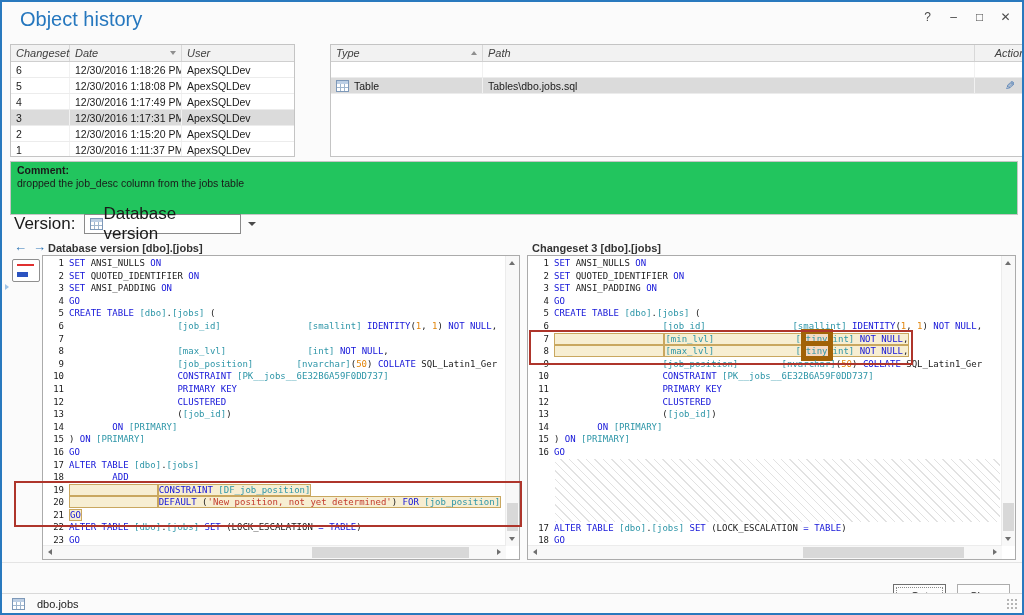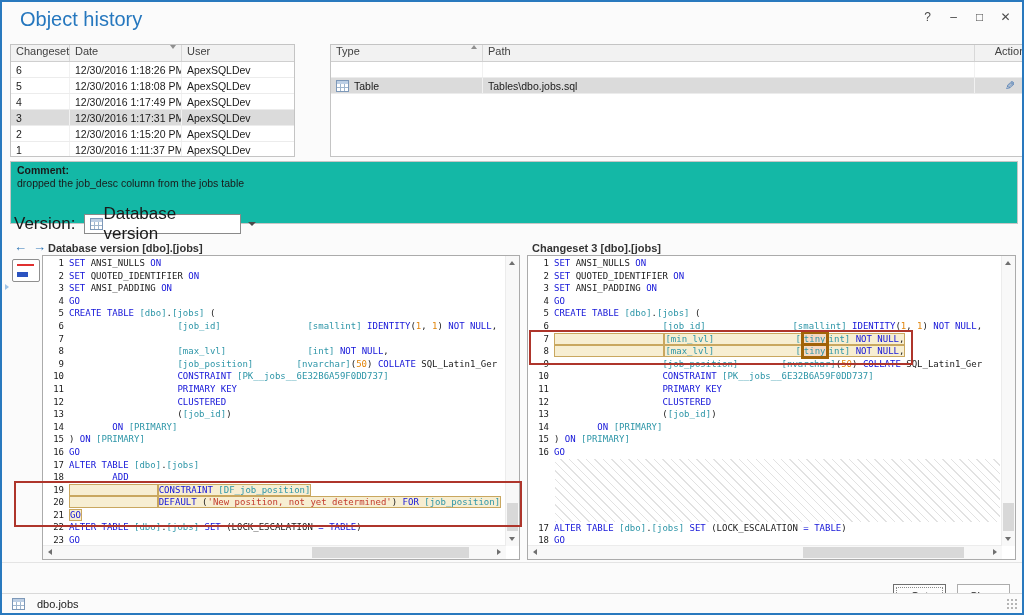--- a/index.html
+++ b/index.html
@@ -6,38 +6,38 @@
   .window{position:relative;width:1024px;height:615px;box-sizing:border-box;
     border:2px solid #2979BE;background:#FBFBFB;overflow:hidden;
     font-family:"Liberation Sans",sans-serif;}
   
   .title{position:absolute;left:18px;top:6px;font-size:20px;color:#2577BE;}
   .win-controls{position:absolute;top:8px;right:8px;display:flex;gap:9px;}
   .win-btn{width:17px;height:16px;text-align:center;font-size:12px;line-height:15px;color:#4A4A4A;}
   
   .grid{position:absolute;background:#fff;border:1px solid #C4C4C4;box-sizing:border-box;overflow:hidden;}
   .grid-header{display:flex;height:17px;background:#F2F2F2;border-bottom:1px solid #CFCFCF;box-sizing:border-box;}
-  .gh-cell{font-size:11px;color:#404040;padding:0 5px;border-right:1px solid #D8D8D8;display:flex;align-items:flex-start;box-sizing:border-box;flex:none;}
+  .gh-cell{font-size:11px;color:#404040;padding:0 5px;border-right:1px solid #D8D8D8;display:flex;align-items:center;box-sizing:border-box;flex:none;font-style:italic;}
   .gh-cell:last-child{border-right:none;}
   .grid-row{display:flex;height:16px;border-bottom:1px solid #ECECEC;box-sizing:border-box;background:#fff;}
   .grid-row.selected{background:#DBDBDB;}
   .g-cell{font-size:10.5px;color:#1A1A1A;padding:0 5px;border-right:1px solid #F1F1F1;display:flex;align-items:center;gap:5px;box-sizing:border-box;overflow:hidden;white-space:nowrap;flex:none;}
   .g-cell:last-child{border-right:none;}
   .cs-c0{width:59px;} .cs-c1{width:112px;} .cs-c2{flex:1 1 auto;}
   .ob-c0{width:152px;} .ob-c1{flex:1 1 auto;} .ob-c2{width:70px;justify-content:center;}
   .sort{margin-left:auto;width:0;height:0;border-left:3.5px solid transparent;border-right:3.5px solid transparent;}
   .sort.desc{border-top:4px solid #8F8F8F;}
   .sort.asc{border-bottom:4px solid #8F8F8F;}
   .tbl-icon{width:11px;height:10px;border:1px solid #7D98B8;display:inline-block;flex:none;background-color:#fff;
     background-image:linear-gradient(to bottom,#BDCFE4 0,#BDCFE4 3px,rgba(0,0,0,0) 3px),
       linear-gradient(90deg,rgba(0,0,0,0) 0 3px,#9FB6CE 3px 4px,rgba(0,0,0,0) 4px 7px,#9FB6CE 7px 8px,rgba(0,0,0,0) 8px),
       linear-gradient(0deg,rgba(0,0,0,0) 0 3px,#9FB6CE 3px 4px,rgba(0,0,0,0) 4px);}
   .pencil{color:#3A6FB0;font-size:12px;display:inline-block;transform:scaleX(-1);}
   
-  .comment{position:absolute;left:8px;top:159px;width:1008px;height:63px;background:#14b8a6;border:1px solid #C6C6C6;box-sizing:border-box;padding:2px 6px;font-size:10.5px;color:#1A1A1A;line-height:13px;}
+  .comment{position:absolute;left:8px;top:159px;width:1008px;height:54px;background:#22c55e;border:1px solid #C6C6C6;box-sizing:border-box;padding:2px 6px;font-size:10.5px;color:#1A1A1A;line-height:13px;}
   .comment .lbl{font-weight:bold;}
   
   .vrow{position:absolute;top:212px;left:12px;display:flex;align-items:center;font-size:17px;color:#1A1A1A;}
   .combo{margin-left:9px;width:157px;height:20px;border:1px solid #8A8A8A;background:#fff;display:flex;align-items:center;padding:0 5px;box-sizing:border-box;}
   .combo-arrow{margin-left:7px;width:0;height:0;border-left:4px solid transparent;border-right:4px solid transparent;border-top:4.5px solid #4A4A4A;}
   
   .diff-nav{position:absolute;left:12px;top:238px;display:flex;gap:6px;color:#2E75B6;font-weight:bold;font-size:13px;line-height:13px;}
   .pane-title{position:absolute;top:240px;font-weight:bold;font-size:11px;color:#333;}
   
   .ov{position:absolute;left:10px;top:257px;width:26px;height:21px;background:#fff;border:1px solid #8F8F8F;border-radius:2px;}
@@ -46,21 +46,21 @@
   .ov-tri{position:absolute;left:3px;top:282px;width:0;height:0;border-top:3.5px solid transparent;border-bottom:3.5px solid transparent;border-left:4px solid #9DC3E6;}
   
   .editor{position:absolute;background:#fff;border:1px solid #ABABAB;box-sizing:border-box;}
   .lines{position:absolute;left:0;top:1px;right:14px;bottom:14px;overflow:hidden;
     font-family:"DejaVu Sans Mono",monospace;font-size:9px;line-height:12.6px;}
   .cl{display:flex;height:12.6px;}
   .ln{flex:none;width:21px;text-align:right;padding-right:5px;color:#1A1A1A;}
   .cc{flex:none;white-space:pre;}
   .k{color:#1414D8;} .i{color:#2E96A8;} .n{color:#E2850A;} .s{color:#C23B2E;} .t{color:#1A1A1A;}
   .hlws,.hl{background:#F7EED2;border:1px solid #C9A75F;}
-  .hl2{background:#F5D9C2;border:3px solid #a16207;}
+  .hl2{background:#F5D9C2;border:5px solid #a16207;}
   .hatch{height:63px;margin-left:27px;margin-right:1px;
     background:repeating-linear-gradient(45deg,#E2E2E2 0 1px,#FFFFFF 1px 6px);}
   .vscroll{position:absolute;top:0;right:0;bottom:13px;width:13px;background:#F8F8F8;border-left:1px solid #ECECEC;}
   .va{position:absolute;left:3px;width:0;height:0;border-left:3.5px solid transparent;border-right:3.5px solid transparent;}
   .va.up{top:5px;border-bottom:4px solid #6F6F6F;}
   .va.down{bottom:5px;border-top:4px solid #6F6F6F;}
   .vthumb{position:absolute;left:1px;right:1px;bottom:15px;height:28px;background:#D8D8D8;}
   .hscroll{position:absolute;left:0;right:13px;bottom:0;height:13px;background:#F8F8F8;border-top:1px solid #ECECEC;}
   .ha{position:absolute;top:3px;width:0;height:0;border-top:3.5px solid transparent;border-bottom:3.5px solid transparent;}
   .ha.left{left:5px;border-right:4px solid #6F6F6F;}

